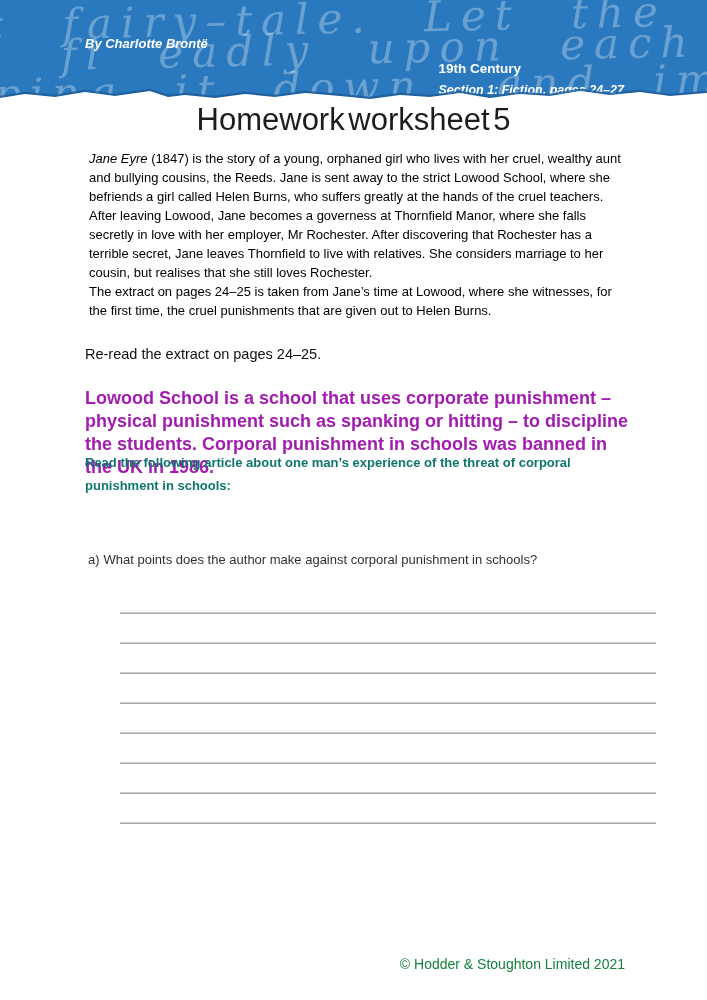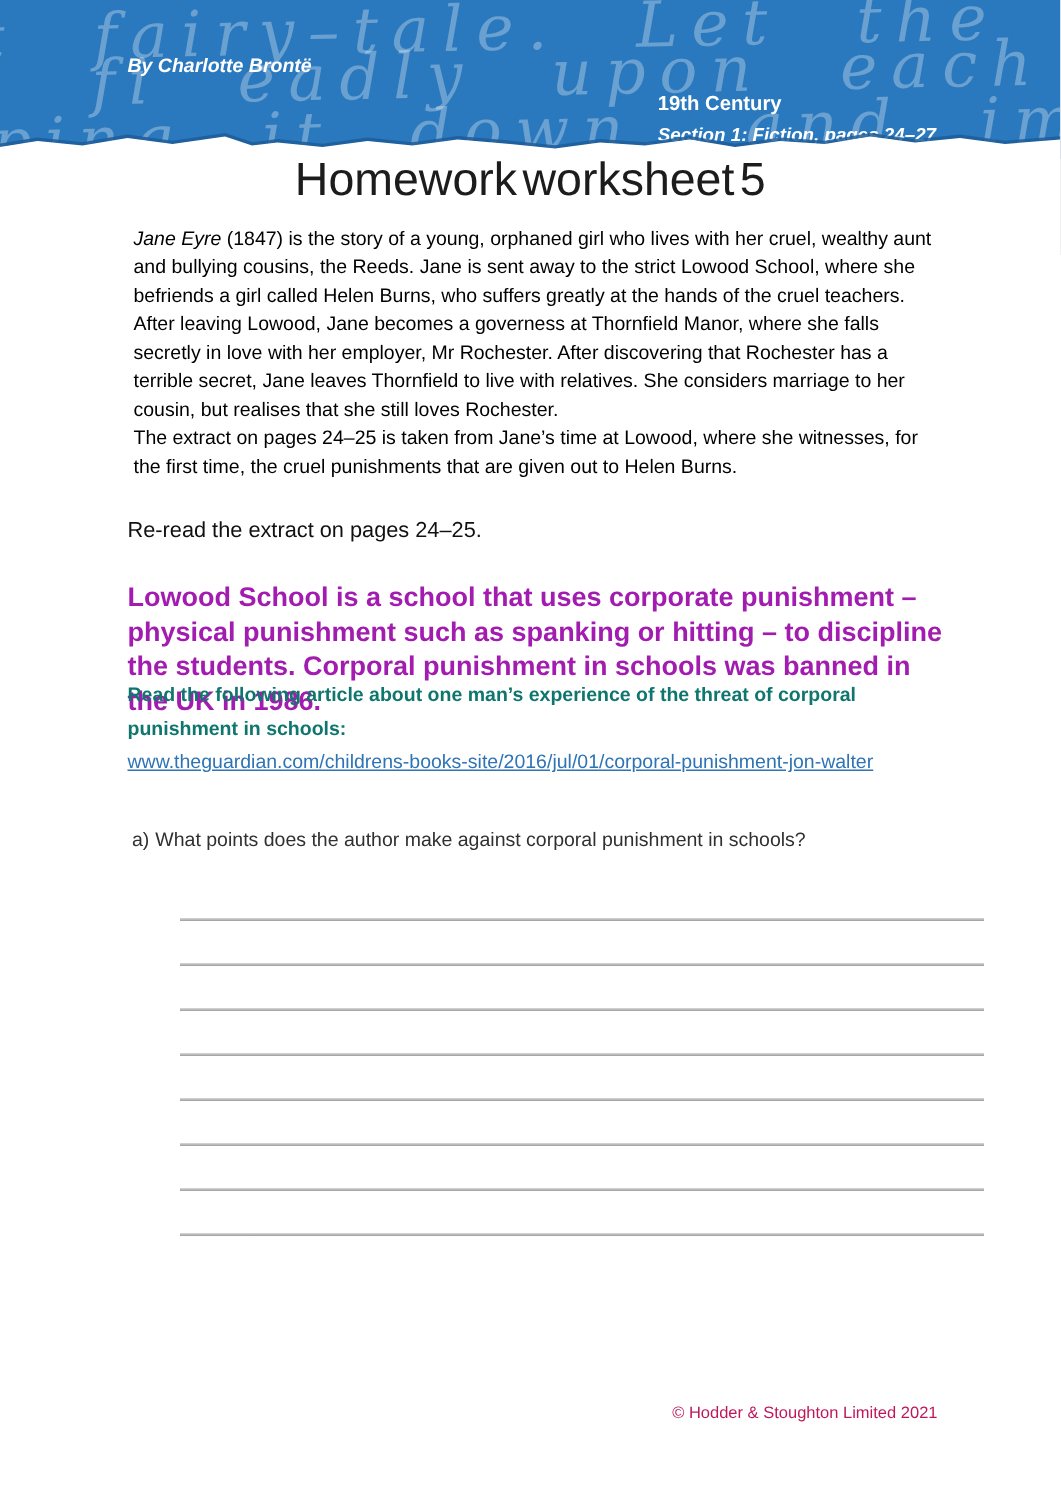--- a/index.html
+++ b/index.html
@@ -34,21 +34,21 @@
     line-height:23px;color:#a21caf;}
   .instruction{position:absolute;left:85px;top:451px;width:549px;font-size:13px;font-weight:bold;
     line-height:23px;color:#0f766e;}
   .article-link{position:absolute;left:85px;top:500px;font-size:13px;color:#2e74b5;
     text-decoration:underline;cursor:pointer;}
   .question{position:absolute;left:88px;top:552px;font-size:13px;color:#303030;}
   .q-label{margin-right:4px;}
   .answer-lines{position:absolute;left:120px;top:612px;width:536px;display:flex;
     flex-direction:column;gap:28px;}
   .answer-line{height:2px;background:linear-gradient(#dadada,#9c9c9c);}
-  .footer{position:absolute;right:82px;top:936px;font-size:11px;color:#be185d;}
+  .footer{position:absolute;right:82px;top:956px;font-size:14px;color:#15803d;}
 </style>
 </head>
 <body>
 
 <div class="page">
 
   <div class="header">
     <div class="script-layer">
       <span class="script-line script-l1">t  fairy–tale.   Let  the  poet  excell</span>
       <span class="script-line script-l2">s  fi        eadly  upon  each        h</span>
@@ -76,21 +76,20 @@
     <p><span class="book-title">Jane Eyre</span><span> (1847) is the story of a young, orphaned girl who lives with her cruel, wealthy aunt and bullying cousins, the Reeds. Jane is sent away to the strict Lowood School, where she befriends a girl called Helen Burns, who suffers greatly at the hands of the cruel teachers. After leaving Lowood, Jane becomes a governess at Thornfield Manor, where she falls secretly in love with her employer, Mr Rochester. After discovering that Rochester has a terrible secret, Jane leaves Thornfield to live with relatives. She considers marriage to her cousin, but realises that she still loves Rochester.</span></p>
     <p>The extract on pages 24–25 is taken from Jane’s time at Lowood, where she witnesses, for the first time, the cruel punishments that are given out to Helen Burns.</p>
   </div>
 
   <div class="reread">Re-read the extract on pages 24–25.</div>
 
   <div class="context">Lowood School is a school that uses corporate punishment – physical punishment such as spanking or hitting – to discipline the students. Corporal punishment in schools was banned in the UK in 1986.</div>
 
   <div class="instruction">Read the following article about one man’s experience of the threat of corporal punishment in schools:</div>
 
-  <a class="article-link" style="color: rgb(46, 116, 181);">www.theguardian.com/childrens-books-site/2016/jul/01/corporal-punishment-jon-walter</a>
 
   <div class="question">
     <span class="q-label">a)</span><span>What points does the author make against corporal punishment in schools?</span>
   </div>
 
   <div class="answer-lines">
       <div class="answer-line"></div>
       <div class="answer-line"></div>
       <div class="answer-line"></div>
       <div class="answer-line"></div>

